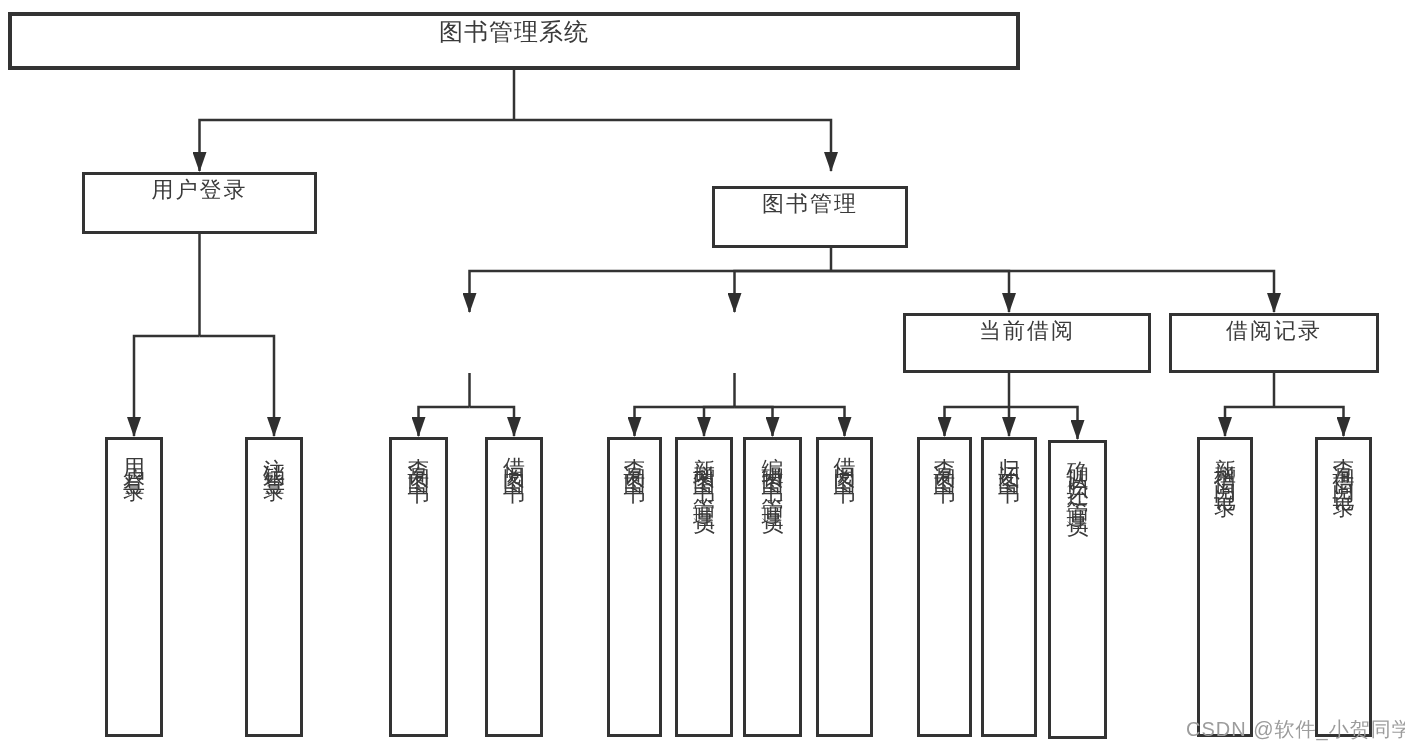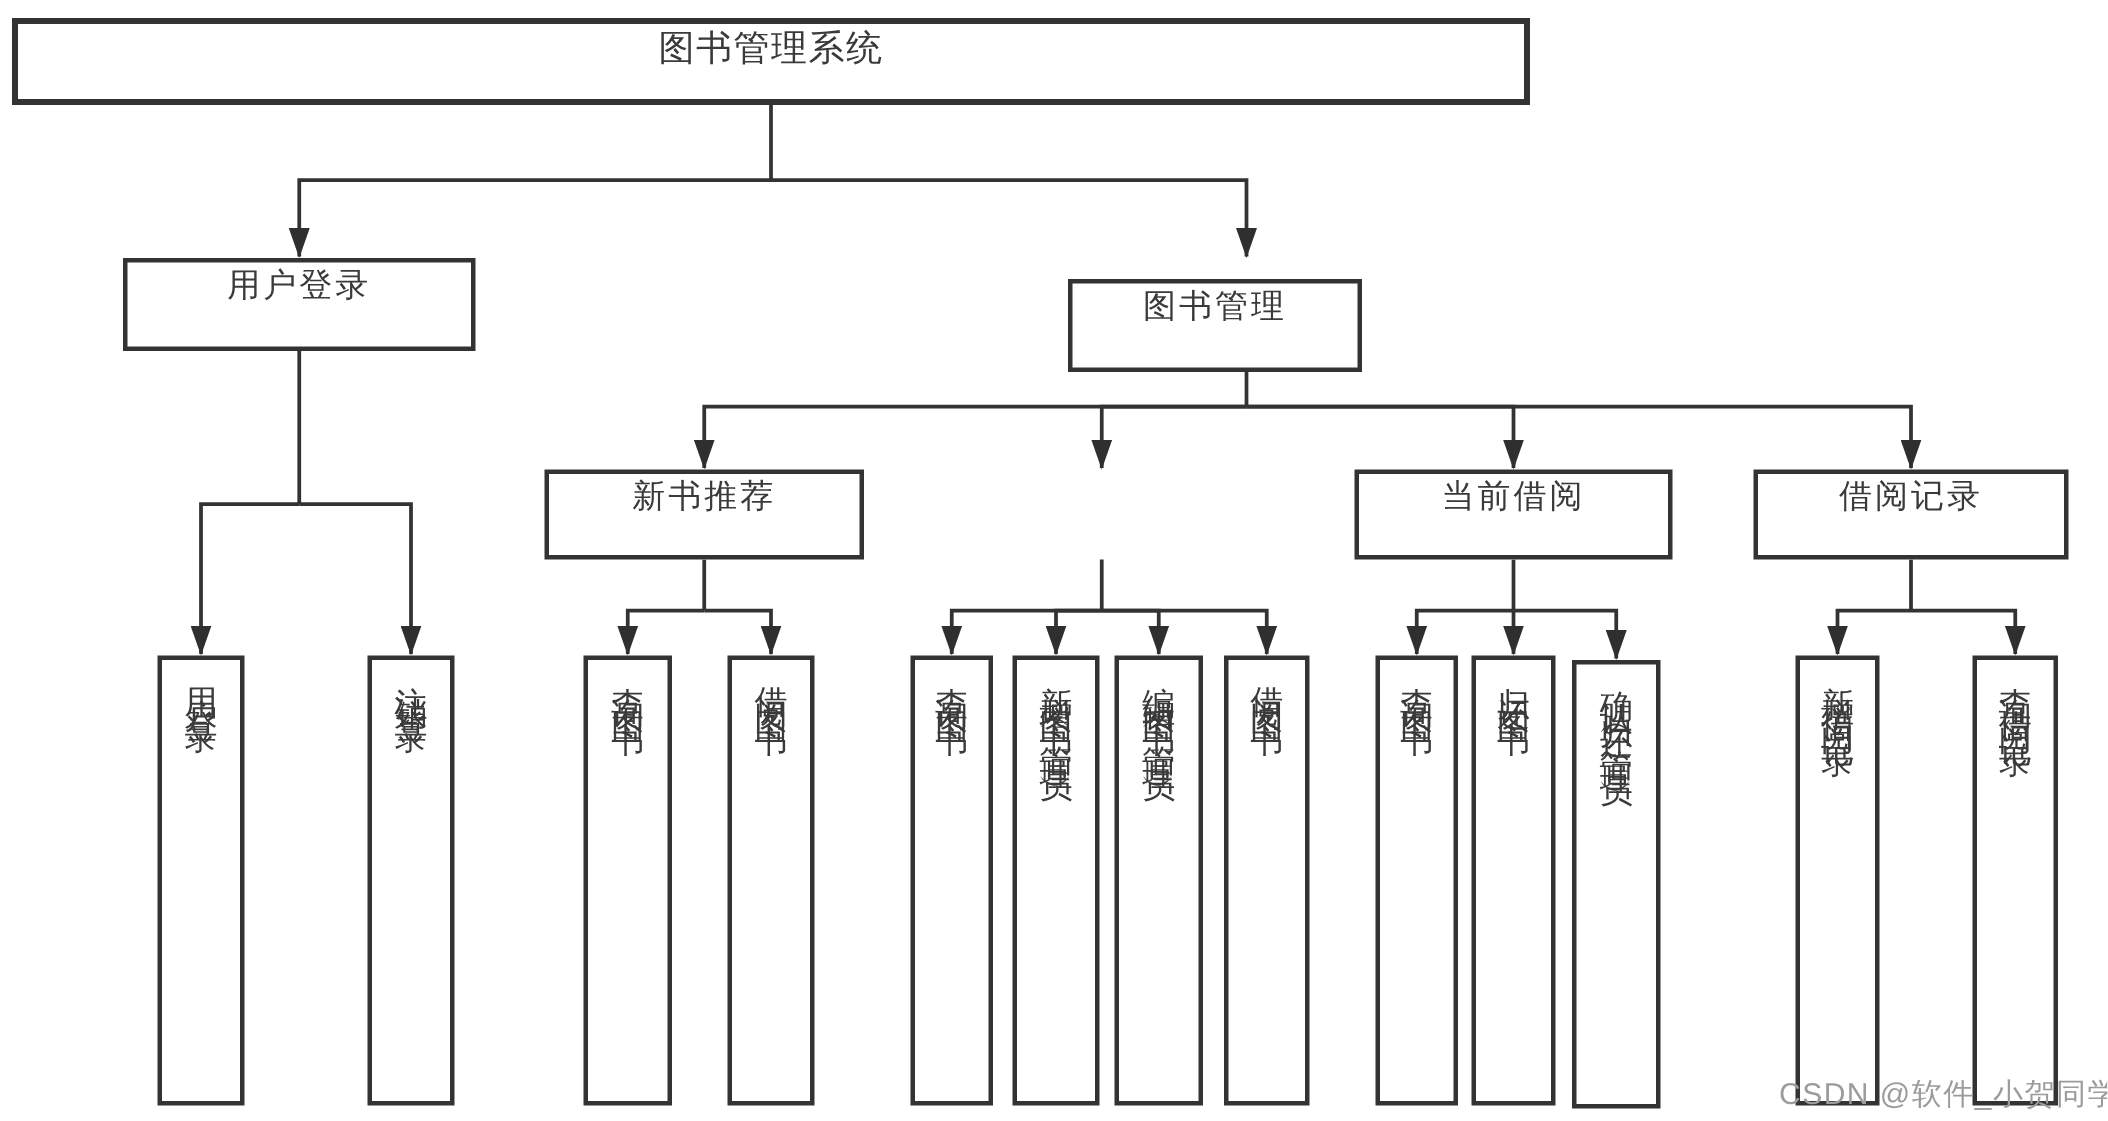--- a/index.html
+++ b/index.html
@@ -17,21 +17,21 @@
   .vtext{
     writing-mode:vertical-rl;text-orientation:mixed;
     font-size:22px;line-height:1;letter-spacing:8px;white-space:nowrap;
   }
   
   .n-root{left:8px;top:12px;width:1012px;height:58px;border-width:4px;}
   .n-user-login{left:82px;top:172px;width:235px;height:62px;}
   .n-book-mgmt{left:712px;top:172px;width:196px;height:62px;margin-top:14px;}
   .n-new-book{left:363px;top:313px;width:213px;height:60px;}
   .n-book-borrow{left:630px;top:313px;width:209px;height:60px;}
-  .n-cur-borrow{left:903px;top:313px;width:212px;height:60px;}
+  .n-cur-borrow{left:903px;top:313px;width:248px;height:60px;}
   .n-records{left:1169px;top:313px;width:210px;height:60px;}
   .leaf{top:437px;height:300px;}
   .l-login{left:105px;width:58px;}
   .l-logout{left:245px;width:58px;}
   .l-nb-query{left:389px;width:59px;}
   .l-nb-borrow{left:485px;width:58px;}
   .l-bb-query{left:607px;width:55px;}
   .l-bb-add{left:675px;width:58px;}
   .l-bb-edit{left:743px;width:59px;}
   .l-bb-borrow{left:816px;width:57px;}
@@ -96,23 +96,20 @@
     <span class="hlabel">图书管理系统</span>
   </div>
 
   <div class="box n-user-login">
     <span class="hlabel">用户登录</span>
   </div>
   <div class="box n-book-mgmt">
     <span class="hlabel">图书管理</span>
   </div>
 
-  <div class="box n-new-book">
-    <span class="hlabel">新书推荐</span>
-  </div>
   <div class="box n-cur-borrow">
     <span class="hlabel">当前借阅</span>
   </div>
   <div class="box n-records">
     <span class="hlabel">借阅记录</span>
   </div>
 
   <div class="box leaf l-login">
     <span class="vtext">用户登录</span>
   </div>

